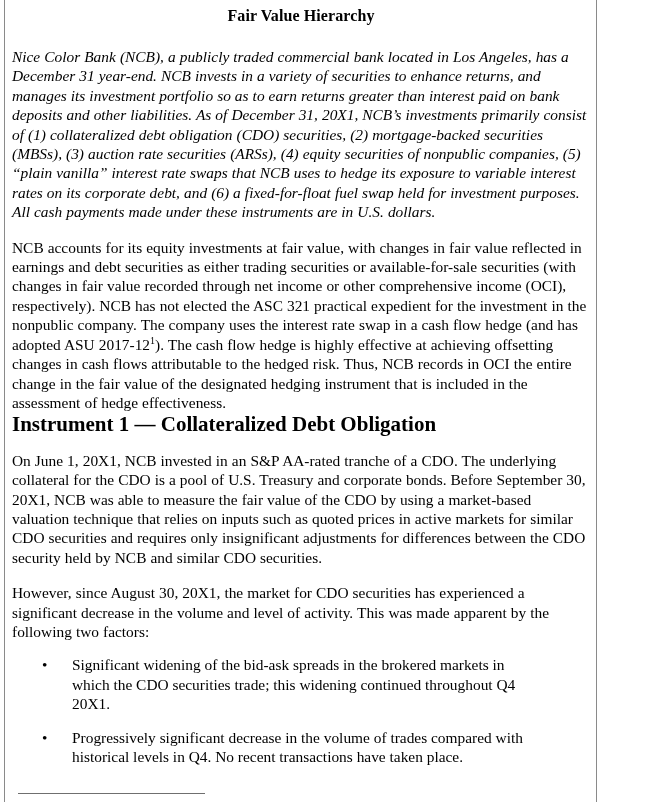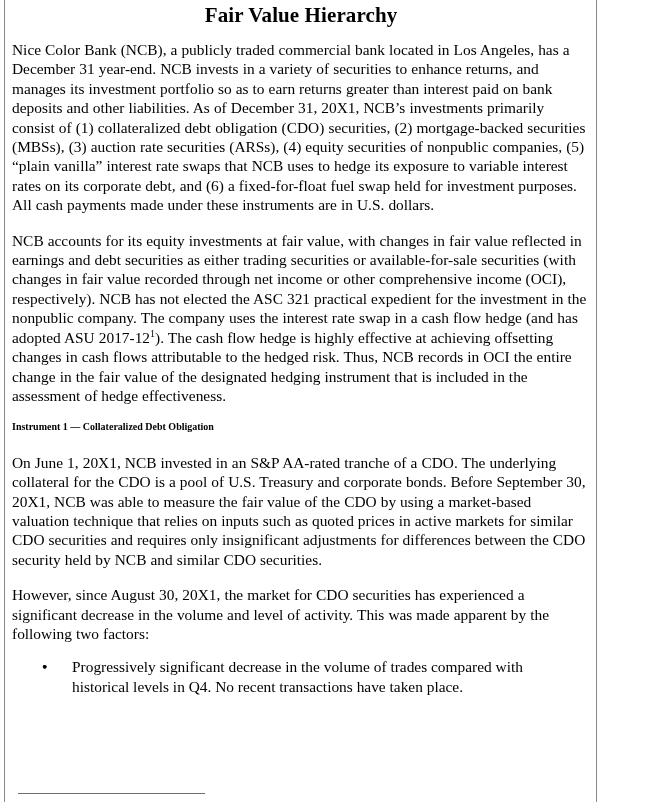--- a/index.html
+++ b/index.html
@@ -37,44 +37,44 @@
   .page-rule.right { left: 596px; }
 
   .content {
     position: absolute;
     left: 12px;
     top: 0;
     width: 578px;
   }
 
   .doc-title {
-    font-size: 21px;
+    font-size: 16px;
     font-weight: bold;
     text-align: center;
     margin: 6px 0 0 0;
     padding: 0;
     letter-spacing: 0.1px;
     line-height: 19px;
   }
 
   p.para {
     font-size: 15.4px;
     line-height: 19.4px;
     margin: 16px 0 0 0;
     padding: 0;
     text-align: left;
     word-spacing: 0.2px;
   }
-  p.para.first-body { margin-top: 15px; }
+  p.para.first-body { margin-top: 22px; font-style: italic; }
 
   h2.section-heading {
-    font-size: 10px;
+    font-size: 21px;
     font-weight: bold;
     line-height: 19.4px;
-    margin: 12px 0 0 0;
+    margin: 3px 0 0 0;
     padding: 0;
   }
 
   ul.bullets {
     list-style: none;
     margin: 14px 0 0 0;
     padding: 0;
   }
   ul.bullets li {
     position: relative;
@@ -128,20 +128,21 @@
 
     <h2 class="section-heading">Instrument 1 — Collateralized Debt Obligation</h2>
 
     <p class="para">On June 1, 20X1, NCB invested in an S&amp;P AA-rated tranche of a CDO. The underlying collateral for the CDO is a pool of U.S. Treasury and corporate bonds. Before September 30, 20X1, NCB was able to measure the fair value of the CDO by using a market-based valuation technique that relies on inputs such as quoted prices in active markets for similar CDO securities and requires only insignificant adjustments for differences between the CDO security held by NCB and similar CDO securities.</p>
 
     <p class="para">However, since August 30, 20X1, the market for CDO securities has experienced a significant decrease in the volume and level of activity. This was made apparent by the following two factors:</p>
 
     <ul class="bullets">
       <li>
         <span class="bullet-glyph">•</span>
+        <span>Significant widening of the bid-ask spreads in the brokered markets in which the CDO securities trade; this widening continued throughout Q4 20X1.</span>
       </li>
       <li>
         <span class="bullet-glyph">•</span>
         <span>Progressively significant decrease in the volume of trades compared with historical levels in Q4. No recent transactions have taken place.</span>
       </li>
     </ul>
 
   </div>
 
   <div class="footnote-separator"></div>

